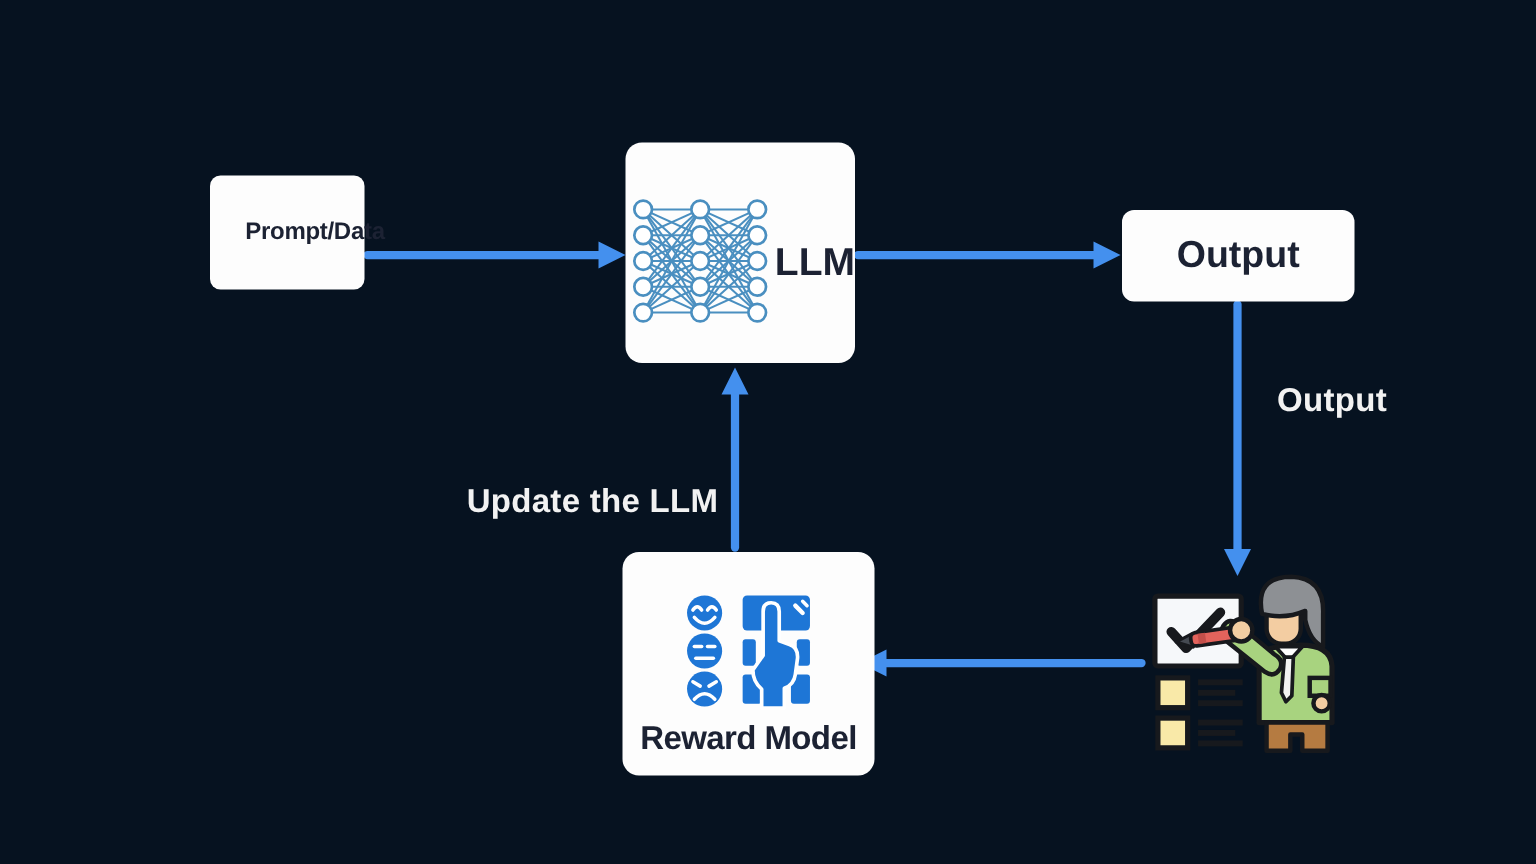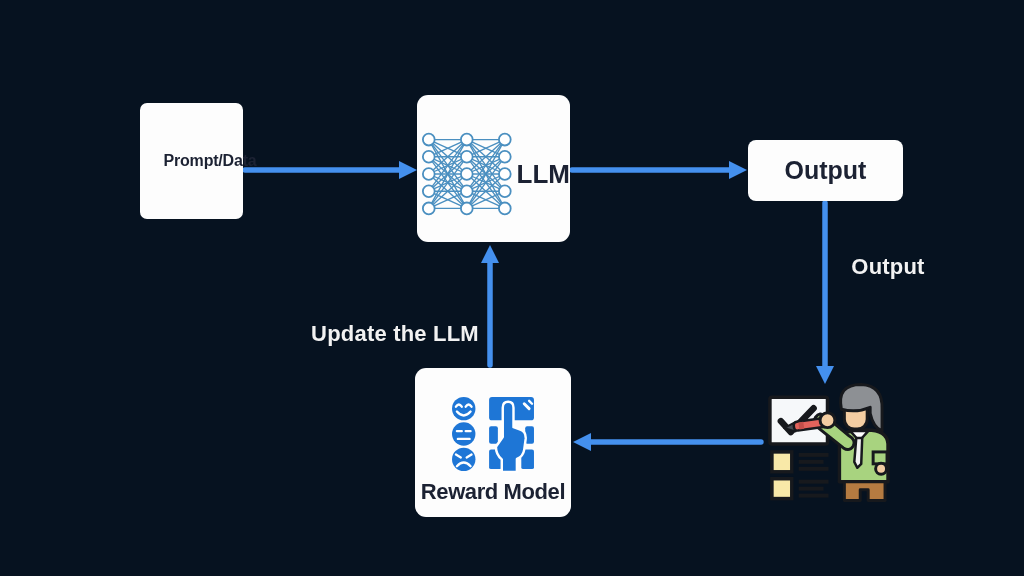--- a/index.html
+++ b/index.html
@@ -13,25 +13,25 @@
     font-family:"Liberation Sans","DejaVu Sans",sans-serif;
   }
   .arrow-layer{position:absolute;left:0;top:0;width:1024px;height:576px;}
   .arrow-layer line{stroke:var(--arrow);stroke-width:5.5;stroke-linecap:round;}
   .arrow-layer polygon{fill:var(--arrow);}
   .node{
     position:absolute;background:var(--box-bg);color:var(--box-text);
     display:flex;align-items:center;justify-content:center;
     font-weight:700;box-sizing:border-box;text-align:center;
   }
-  #node-prompt{left:140px;top:103px;width:103px;height:116px;border-radius:7px;font-size:16px;letter-spacing:-0.2px;padding-left:37px;}
+  #node-prompt{left:140px;top:117px;width:103px;height:76px;border-radius:7px;font-size:16px;letter-spacing:-0.2px;padding-left:37px;}
   #node-llm{left:417px;top:95px;width:153px;height:147px;border-radius:11px;flex-direction:row;padding-top:11px;}
   #node-llm .node-label{font-size:26px;margin-top:1px;}
   #node-output{left:748px;top:140px;width:155px;height:61px;border-radius:8px;font-size:25px;}
-  #node-reward{left:415px;top:368px;width:156px;height:149px;border-radius:11px;flex-direction:column;padding-top:13px;}
+  #node-reward{left:415px;top:368px;width:168px;height:149px;border-radius:11px;flex-direction:column;padding-top:13px;}
   #node-reward .node-label{font-size:22px;letter-spacing:-0.4px;margin-top:5px;}
   .nn-icon{width:110px;height:94px;display:block;}
   .nn-lines line{stroke:var(--nn-icon);stroke-width:1.5;}
   .nn-nodes circle{fill:#ffffff;stroke:var(--nn-icon);stroke-width:2;}
   .reward-icon{width:100px;height:80px;display:block;}
   .reward-icon .face{stroke:#ffffff;stroke-width:2.4;fill:none;stroke-linecap:round;}
   .edge-label{
     position:absolute;color:var(--label-text);font-weight:700;
     font-size:22px;line-height:28px;text-align:center;letter-spacing:0.2px;
   }

